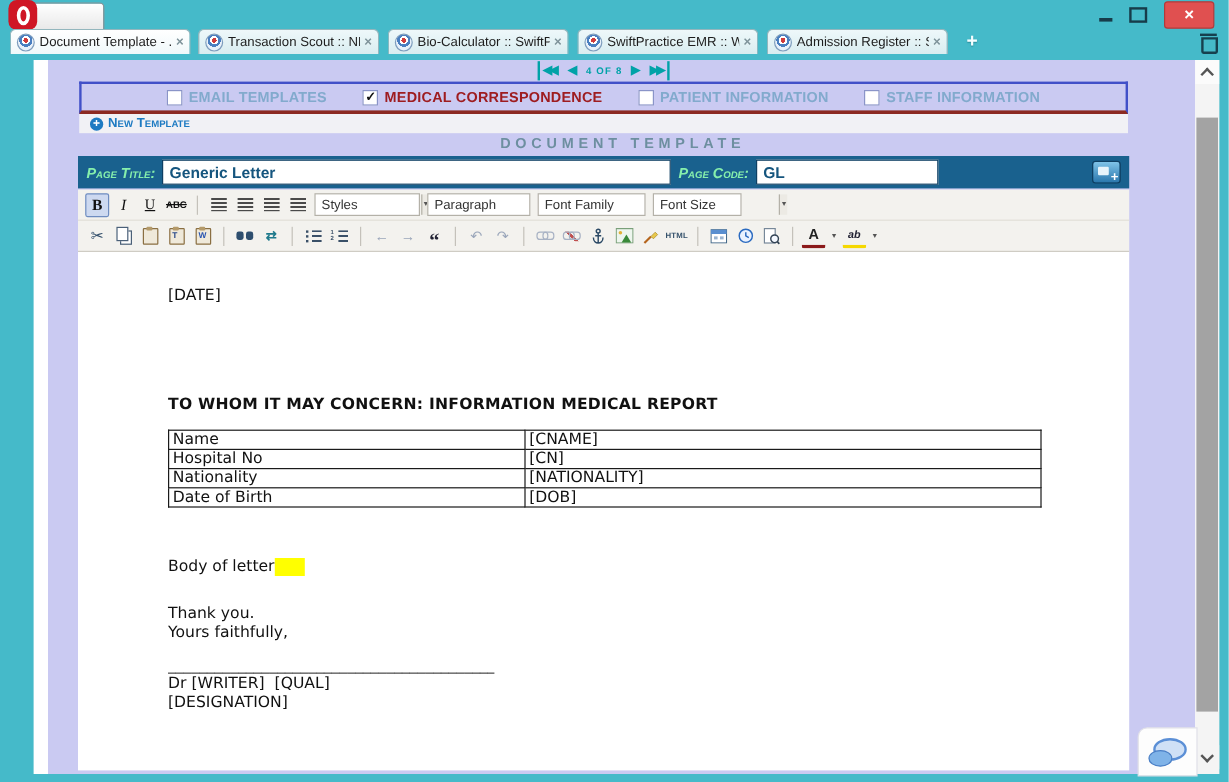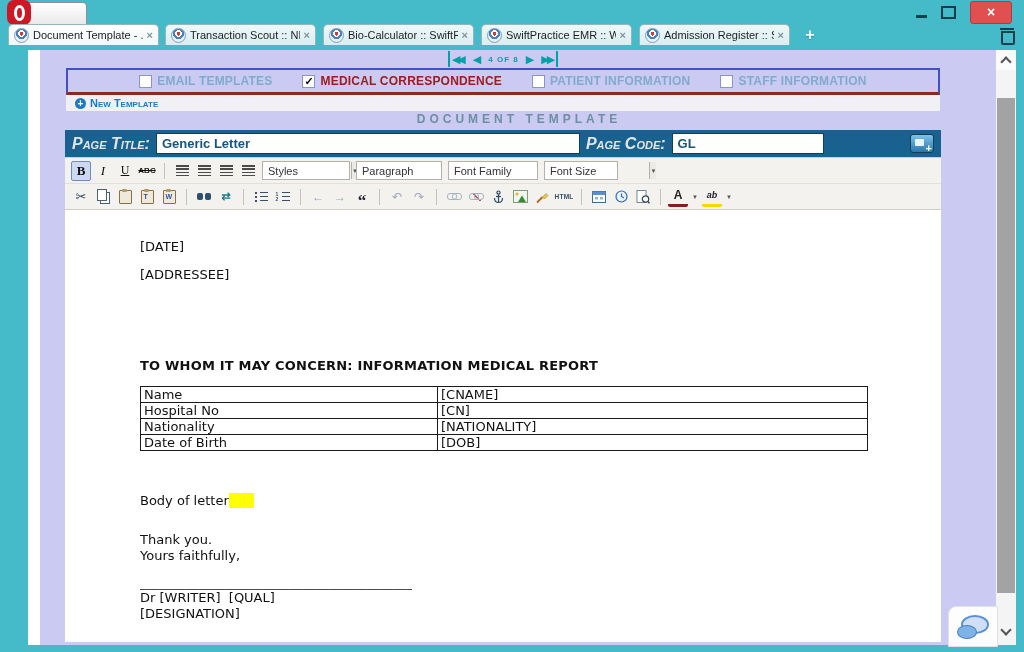--- a/index.html
+++ b/index.html
@@ -71,21 +71,21 @@
     font-weight:bold;line-height:11px;text-align:center;}
   .newbar-label{font-size:11px;font-weight:bold;color:#1d7ac2;font-variant:small-caps;}
 
   
   .doc-heading{position:absolute;left:41px;top:62px;width:876px;text-align:center;font-size:12px;
     font-weight:bold;letter-spacing:4px;color:#6d8fa0;}
 
   
   .fieldbar{position:absolute;left:25px;top:80px;width:876px;height:27px;background:#19618e;
     display:flex;align-items:center;padding:0 7px;box-sizing:border-box;gap:6px;}
-  .fld-label{font-size:16px;font-weight:bold;font-style:italic;font-variant:small-caps;color:#e5e5e5;white-space:nowrap;}
+  .fld-label{font-size:12px;font-weight:bold;font-style:italic;font-variant:small-caps;color:#86efac;white-space:nowrap;}
   .fld{height:19px;border:1px solid #0e3f63;background:#fff;font-family:"Liberation Sans",sans-serif;
     font-size:13px;font-weight:bold;color:#15557e;padding:0 5px;}
   .fld.title{width:412px;}
   .fld.code{width:140px;}
   .save-icon{margin-left:auto;width:24px;height:19px;border-radius:3px;position:relative;
     background:linear-gradient(#7fc3e8,#2a77ad);border:1px solid #0e3f63;box-sizing:border-box;}
   .save-icon::before{content:"";position:absolute;left:4px;top:4px;width:9px;height:7px;background:#e8f4fb;border-radius:1px;}
   .save-icon::after{content:"+";position:absolute;right:1px;bottom:-2px;color:#fff;font-size:11px;font-weight:bold;}
 
   
@@ -401,21 +401,20 @@
           <span class="tb-btn ico-A">A</span>
           <span class="dd-mini">▼</span>
           <span class="tb-btn ico-ab">ab</span>
           <span class="dd-mini">▼</span>
         </div>
       </div>
 
       <div class="docarea">
         <div class="letter">
           <div class="ln">[DATE]</div>
-          <div class="ln addr">[ADDRESSEE]</div>
           <div class="subject">TO WHOM IT MAY CONCERN: INFORMATION MEDICAL REPORT</div>
           <table class="ptable">
             <tbody>
                 <tr>
               <td class="c1">Name</td>
               <td>[CNAME]</td>
             </tr>
             <tr>
               <td class="c1">Hospital No</td>
               <td>[CN]</td>

